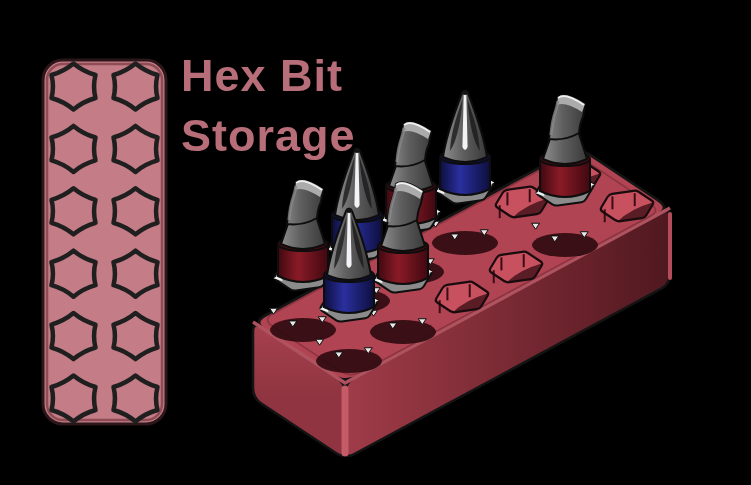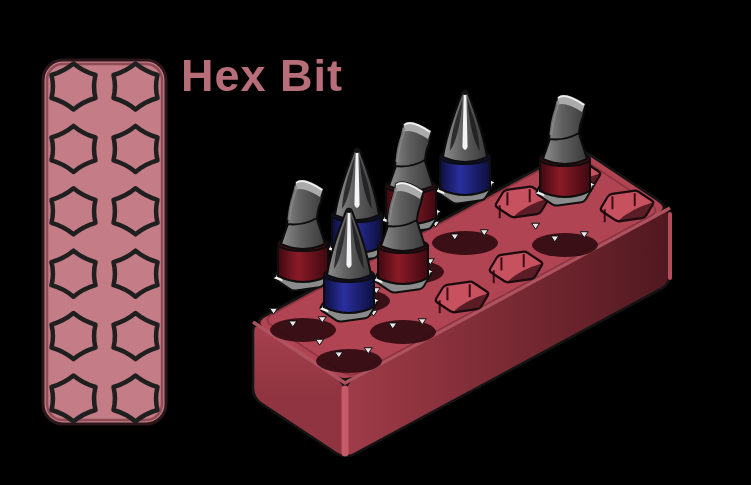--- a/index.html
+++ b/index.html
@@ -255,14 +255,15 @@
             <path d="M-2.5 -58 C-8 -40 -13 -30 -15 -6 C-9 -14 -4 -34 -2.5 -58 Z" fill="#2d2d2d"></path>
             <path d="M2.5 -58 C8 -40 13 -30 15 -6 C9 -14 4 -34 2.5 -58 Z" fill="#242424"></path>
             <path d="M-1.3 -62 L1.3 -62 L2.6 -10 Q0 -4 -2.6 -10 Z" fill="#f3f3f6"></path>
             <ellipse cx="0" cy="-64.5" rx="3.2" ry="2.2" fill="#141414"></ellipse>
           </g>
         </g>
       </g>
     </svg>
   <div class="title" style="color: rgb(184, 110, 121);">
     <div>Hex Bit</div>
+    <div>Storage</div>
   </div>
 </div>
 
 </body></html>

